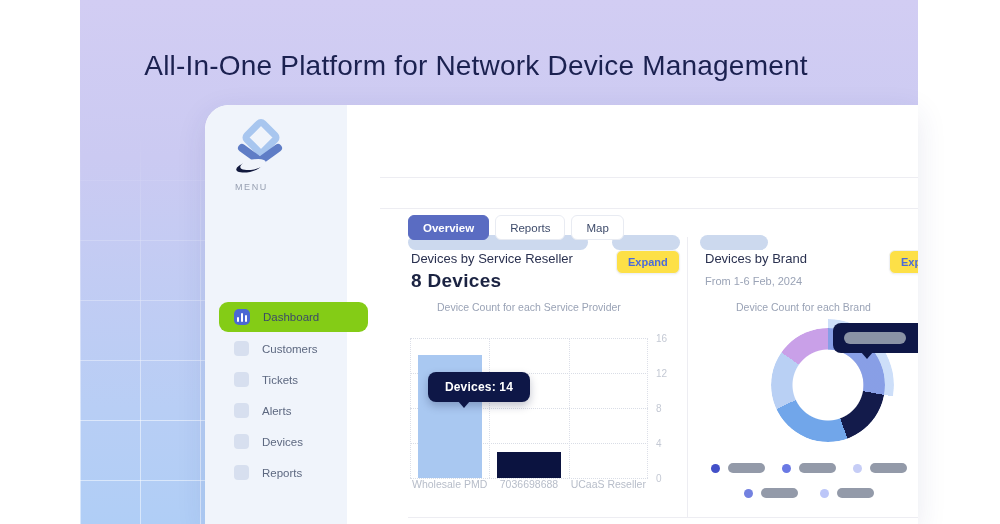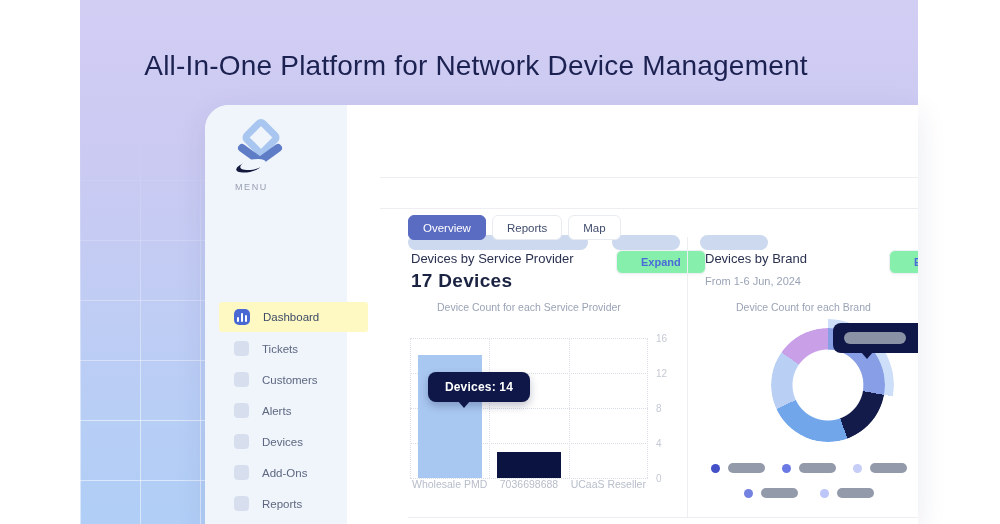--- a/index.html
+++ b/index.html
@@ -30,41 +30,41 @@
     background:#f0f4fb; border-radius:24px 0 0 0; }
   .logo { position:absolute; left:23px; top:12px; }
   .menu-label { position:absolute; left:30px; font-size:9px; letter-spacing:1.6px;
     color:#98a0b2; font-weight:500; }
   .menu-label.menu { top:77px; }
   .nav { position:absolute; left:0; top:197px; width:175px; }
   .nav-item { height:31px; display:flex; align-items:center; padding-left:29px; cursor:pointer; }
   .nav-item .sq { width:15px; height:15px; border-radius:4px; background:#d7dfef; flex:0 0 15px; }
   .nav-item .lbl { margin-left:13px; font-size:11.5px; color:#5d6880; }
   .nav-item.active { margin:0 12px 1px 14px; padding-left:15px; height:30px;
-    background:#fef9c3; border-radius:3px; }
+    background:#84cc16; border-radius:9px; }
   .nav-item.active .lbl { color:#3c4a68; font-weight:500; }
   .icon-dash { width:16px; height:16px; border-radius:5px; background:#4a68d4;
     display:flex; align-items:flex-end; justify-content:center; gap:1.5px; padding:3px 3px; flex:0 0 16px; }
   .icon-dash i { display:block; width:2.5px; background:#fff; border-radius:1px; }
 
   
   .hr-line { position:absolute; height:1px; background:#ededf2; left:175px; width:538px; }
   .pill { position:absolute; height:15px; border-radius:8px; background:#ccd9ee; top:130px; }
 
   
   .tabs { position:absolute; left:203px; top:110px; display:flex; gap:6px; }
   .tab { height:25px; padding:0 14px; display:flex; align-items:center; border-radius:6px;
     font-size:11.5px; color:#3f4c6b; background:#fff; border:1px solid #e8ebf2; cursor:pointer; font-weight:500; }
-  .tab.active { background:#5a6cc2; border-color:#5a6cc2; color:#fff; font-weight:400; }
+  .tab.active { background:#5a6cc2; border-color:#5a6cc2; color:#fff; font-weight:700; }
 
   
   .card-title { position:absolute; font-size:13px; color:#2a3150; font-weight:500; }
   .card-sub { position:absolute; font-size:10.5px; color:#9aa3b6; }
-  .expand-btn { position:absolute; top:145px; height:24px; padding:0 24px; display:flex; align-items:center;
-    background:#86efac; border:1px solid #eef0f5; border-radius:6px; font-size:11px; color:#4c6bd8;
+  .expand-btn { position:absolute; top:145px; height:24px; padding:0 11px; display:flex; align-items:center;
+    background:#fde047; border:1px solid #eef0f5; border-radius:6px; font-size:11px; color:#4c6bd8;
     font-weight:600; box-shadow:0 1px 2px rgba(40,50,120,.05); cursor:pointer; white-space:nowrap; }
   .big-count { position:absolute; left:206px; top:165px; font-size:19px; color:#1b2342;
     font-weight:600; letter-spacing:.3px; }
   .v-divider { position:absolute; left:482px; top:132px; width:1px; height:280px; background:#ededf2; }
   .bottom-divider { position:absolute; left:203px; top:412px; width:510px; height:1px; background:#ededf2; }
 
   
   .plot { position:absolute; left:205px; top:233px; width:238px; height:140px; }
   .gridline-h { position:absolute; left:0; width:238px; height:0; border-top:1px dotted #d9dde6; }
   .gridline-v { position:absolute; top:0; height:140px; width:0; border-left:1px dotted #dcdfe8; }
@@ -126,37 +126,33 @@
       <div class="nav-item active">
         <span class="icon-dash">
             <i style="height:5px"></i>
             <i style="height:9px"></i>
             <i style="height:7px"></i>
           </span>
         <span class="lbl">Dashboard</span>
       </div>
       <div class="nav-item">
         <span class="sq"></span>
+        <span class="lbl">Customers</span>
+      </div>
+      <div class="nav-item">
+        <span class="sq"></span>
         <span class="lbl">Tickets</span>
       </div>
       <div class="nav-item">
         <span class="sq"></span>
-        <span class="lbl">Customers</span>
-      </div>
-      <div class="nav-item">
-        <span class="sq"></span>
         <span class="lbl">Alerts</span>
       </div>
       <div class="nav-item">
         <span class="sq"></span>
         <span class="lbl">Devices</span>
-      </div>
-      <div class="nav-item">
-        <span class="sq"></span>
-        <span class="lbl">Add-Ons</span>
       </div>
       <div class="nav-item">
         <span class="sq"></span>
         <span class="lbl">Reports</span>
       </div>
       <div class="nav-item">
         
         
       </div>
     </div>
@@ -169,23 +165,23 @@
 
   <div class="hr-line" style="top:72px;"></div>
   <div class="hr-line" style="top:103px;"></div>
 
   <div class="tabs">
     <div class="tab active">Overview</div>
     <div class="tab">Reports</div>
     <div class="tab">Map</div>
   </div>
 
-  <div class="card-title" style="left:206px; top:146px;">Devices by Service Provider</div>
+  <div class="card-title" style="left:206px; top:146px;">Devices by Service Reseller</div>
   <div class="expand-btn" style="left:411px;">Expand</div>
-  <div class="big-count">17 Devices</div>
+  <div class="big-count">8 Devices</div>
   <div class="card-sub" style="left:206px; top:196px;margin-left:26px;">Device Count for each Service Provider</div>
 
   <div class="plot">
     <div class="gridline-h" style="top:0"></div>
     <div class="gridline-h" style="top:35px"></div>
     <div class="gridline-h" style="top:70px"></div>
     <div class="gridline-h" style="top:105px"></div>
     <div class="gridline-h" style="top:140px"></div>
     <div class="gridline-v" style="left:0"></div>
     <div class="gridline-v" style="left:79px"></div>
@@ -212,21 +208,21 @@
     <span>Wholesale PMD</span>
     <span>7036698688</span>
     <span>UCaaS Reseller</span>
   </div>
 
   <div class="v-divider"></div>
   <div class="bottom-divider"></div>
 
   <div class="card-title" style="left:500px; top:146px;">Devices by Brand</div>
   <div class="expand-btn" style="left:684px;">Expand</div>
-  <div class="card-sub" style="left:500px; top:170px; font-size:11px;">From 1-6 Jun, 2024</div>
+  <div class="card-sub" style="left:500px; top:170px; font-size:11px;">From 1-6 Feb, 2024</div>
   <div class="card-sub" style="left:500px; top:196px;padding-left:31px;">Device Count for each Brand</div>
 
   <div class="donut-wrap">
     <div class="donut" style="background: conic-gradient(rgb(102, 114, 212) 0deg, rgb(102, 114, 212) 100deg, rgb(19, 27, 75) 100deg, rgb(19, 27, 75) 160deg, rgb(113, 166, 234) 160deg, rgb(113, 166, 234) 245deg, rgb(185, 208, 244) 245deg, rgb(185, 208, 244) 305deg, rgb(201, 160, 232) 305deg, rgb(201, 160, 232) 360deg);"></div>
     <div class="halo" style="background: conic-gradient(rgba(164, 196, 244, 0.55) 0deg, rgba(164, 196, 244, 0.55) 100deg, transparent 100deg, transparent 360deg);"></div>
   </div>
 
   <div class="tooltip-brand">
     <span class="ph"></span>
     <i class="tip"></i>

